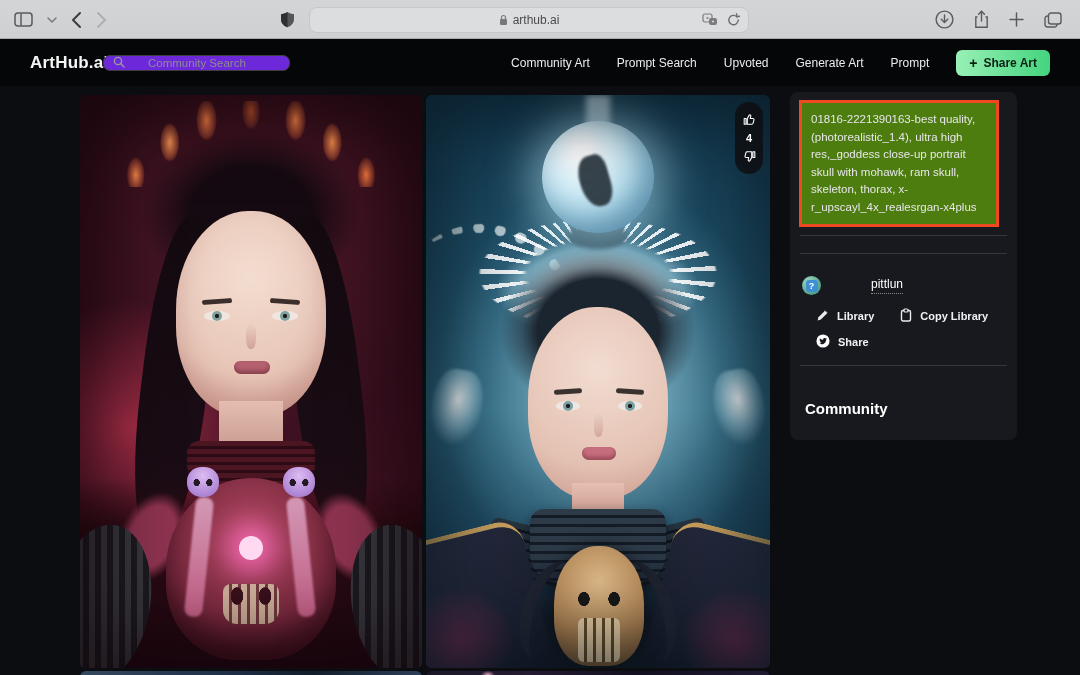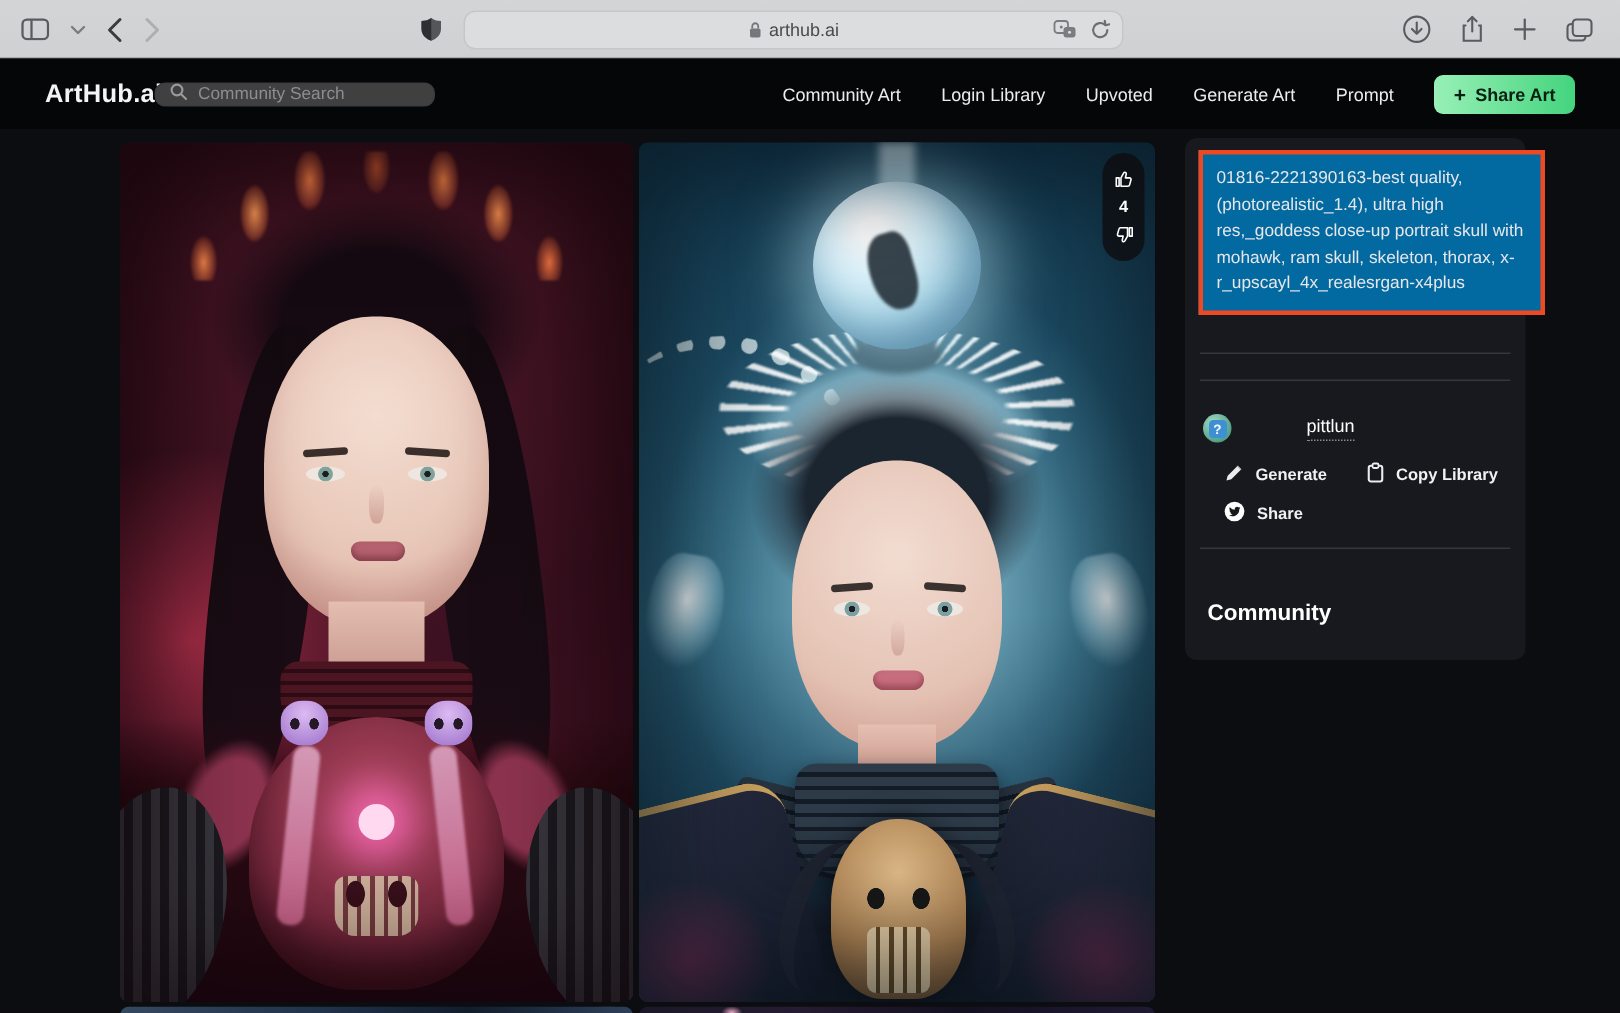--- a/index.html
+++ b/index.html
@@ -16,22 +16,22 @@
     border-radius:8px; position:relative; display:flex; align-items:center; justify-content:center; gap:5px; }
   .addr-url { font-size:12px; color:#4b4b4d; }
   .addr-right { position:absolute; right:8px; top:0; height:24px; display:flex; align-items:center; gap:9px; }
   .c-right { position:absolute; right:18px; top:0; height:39px; display:flex; align-items:center; gap:20px; }
   .cbtn { cursor:default; }
 
   
   .sitenav { position:absolute; left:0; top:39px; width:1080px; height:47px; background:#050607;
     display:flex; align-items:center; }
   .logo { position:absolute; left:30px; font-size:17px; font-weight:600; color:#f4f4f5; letter-spacing:.2px; }
-  .searchbox { position:absolute; left:103px; width:187px; height:16px; background:#404040;
-    border:1px solid #3d3d41; border-radius:7px; display:flex; align-items:center; padding:0 9px; gap:7px; }
+  .searchbox { position:absolute; left:103px; width:187px; height:16px; background:#6d28d9;
+    border:1px solid #3d3d41; border-radius:7px; display:flex; align-items:center; padding:0 9px; gap:23px; }
   .searchbox input { flex:1; background:transparent; border:none; outline:none; color:#d6d6d8;
     font-size:11.5px; font-family:"Liberation Sans", sans-serif; }
   .searchbox input::placeholder { color:#8d8d91; }
   .navlinks { position:absolute; right:30px; display:flex; align-items:center; gap:27px; }
   .navlink { color:#ececee; font-size:12px; font-weight:500; cursor:pointer; white-space:nowrap; }
   .btn-share-art { display:flex; align-items:center; gap:6px; height:26px; padding:0 13px;
     background:linear-gradient(90deg,#98f0b6,#44d47e); border-radius:6px; color:#0a2013;
     font-size:12px; font-weight:700; cursor:pointer; }
   .btn-share-art .plus { font-size:14px; font-weight:600; line-height:1; }
 
@@ -192,22 +192,22 @@
   
   .votepill { position:absolute; left:735px; top:16px; width:28px; height:72px; border-radius:14px;
     background:rgba(13,13,16,.82); display:flex; flex-direction:column; align-items:center;
     justify-content:center; gap:5px; z-index:5; }
   .votepill svg { display:block; cursor:pointer; }
   .vote-count { color:#fff; font-size:11px; font-weight:600; }
 
   
   .panel { position:absolute; left:790px; top:6px; width:227px; height:348px; background:#17191e;
     border-radius:8px; }
-  .promptbox { position:absolute; left:9px; top:8px; width:231px; border:3px solid #ee4921;
-    background:#0369a1; padding:8px 9px; }
+  .promptbox { position:absolute; left:9px; top:8px; width:200px; border:3px solid #ee4921;
+    background:#4d7c0f; padding:8px 9px; }
   .prompt-text { color:#e7e7ea; font-size:11.5px; line-height:17.5px; word-break:break-word; }
   .pdiv { position:absolute; left:10px; width:207px; height:1px; background:#34373d; }
   .d1 { top:143px; } .d2 { top:161px; } .d3 { top:273px; }
   .authorrow { position:absolute; left:12px; top:184px; display:flex; align-items:center; gap:11px; }
   .avatar { width:19px; height:19px; border-radius:50%;
     background:radial-gradient(circle at 35% 30%, #9fd8c0, #4f9e86 75%, #3c7f6c);
     display:flex; align-items:center; justify-content:center; }
   .avatar .qbox { width:12px; height:12px; border-radius:3px; background:#3f8fd4; color:#fff;
     font-size:9px; font-weight:700; display:flex; align-items:center; justify-content:center; }
   .author-name { color:#fff; font-size:12px; font-weight:500; border-bottom:1px dotted #8a8a8e;
@@ -325,21 +325,21 @@
     <span>
       <svg width="12" height="12" viewBox="0 0 12 12">
           <circle cx="5" cy="5" r="3.6" fill="none" stroke="#9a9a9e" stroke-width="1.4"></circle>
           <line x1="7.8" y1="7.8" x2="11" y2="11" stroke="#9a9a9e" stroke-width="1.4" stroke-linecap="round"></line>
         </svg>
     </span>
     <input type="text" placeholder="Community Search" style="">
   </div>
   <div class="navlinks">
     <span class="navlink">Community Art</span>
-    <span class="navlink">Login Library</span>
+    <span class="navlink">Prompt Search</span>
     <span class="navlink">Upvoted</span>
     <span class="navlink">Generate Art</span>
     <span class="navlink">Prompt</span>
     <span class="btn-share-art">
       <span class="plus">+</span>
       <span>Share Art</span>
     </span>
   </div>
 </div>
 
@@ -434,21 +434,21 @@
     </div>
 
     <div class="actrow1">
       <span class="actbtn">
         <span>
           <svg width="13" height="13" viewBox="0 0 16 16">
               <path d="M2 14l1-4 8-8 3 3-8 8-4 1z" fill="#ececee"></path>
               <path d="M11 2l3 3" stroke="#b9b9bd" stroke-width="1"></path>
             </svg>
         </span>
-        <span>Generate</span>
+        <span>Library</span>
       </span>
       <span class="actbtn">
         <span>
           <svg width="12" height="14" viewBox="0 0 12 14">
               <rect x="1.5" y="2.5" width="9" height="10.5" rx="1.5" fill="none" stroke="#ececee" stroke-width="1.4"></rect>
               <rect x="4" y="1" width="4" height="3" rx="1" fill="#17191e" stroke="#ececee" stroke-width="1.2"></rect>
             </svg>
         </span>
         <span>Copy Library</span>
       </span>

